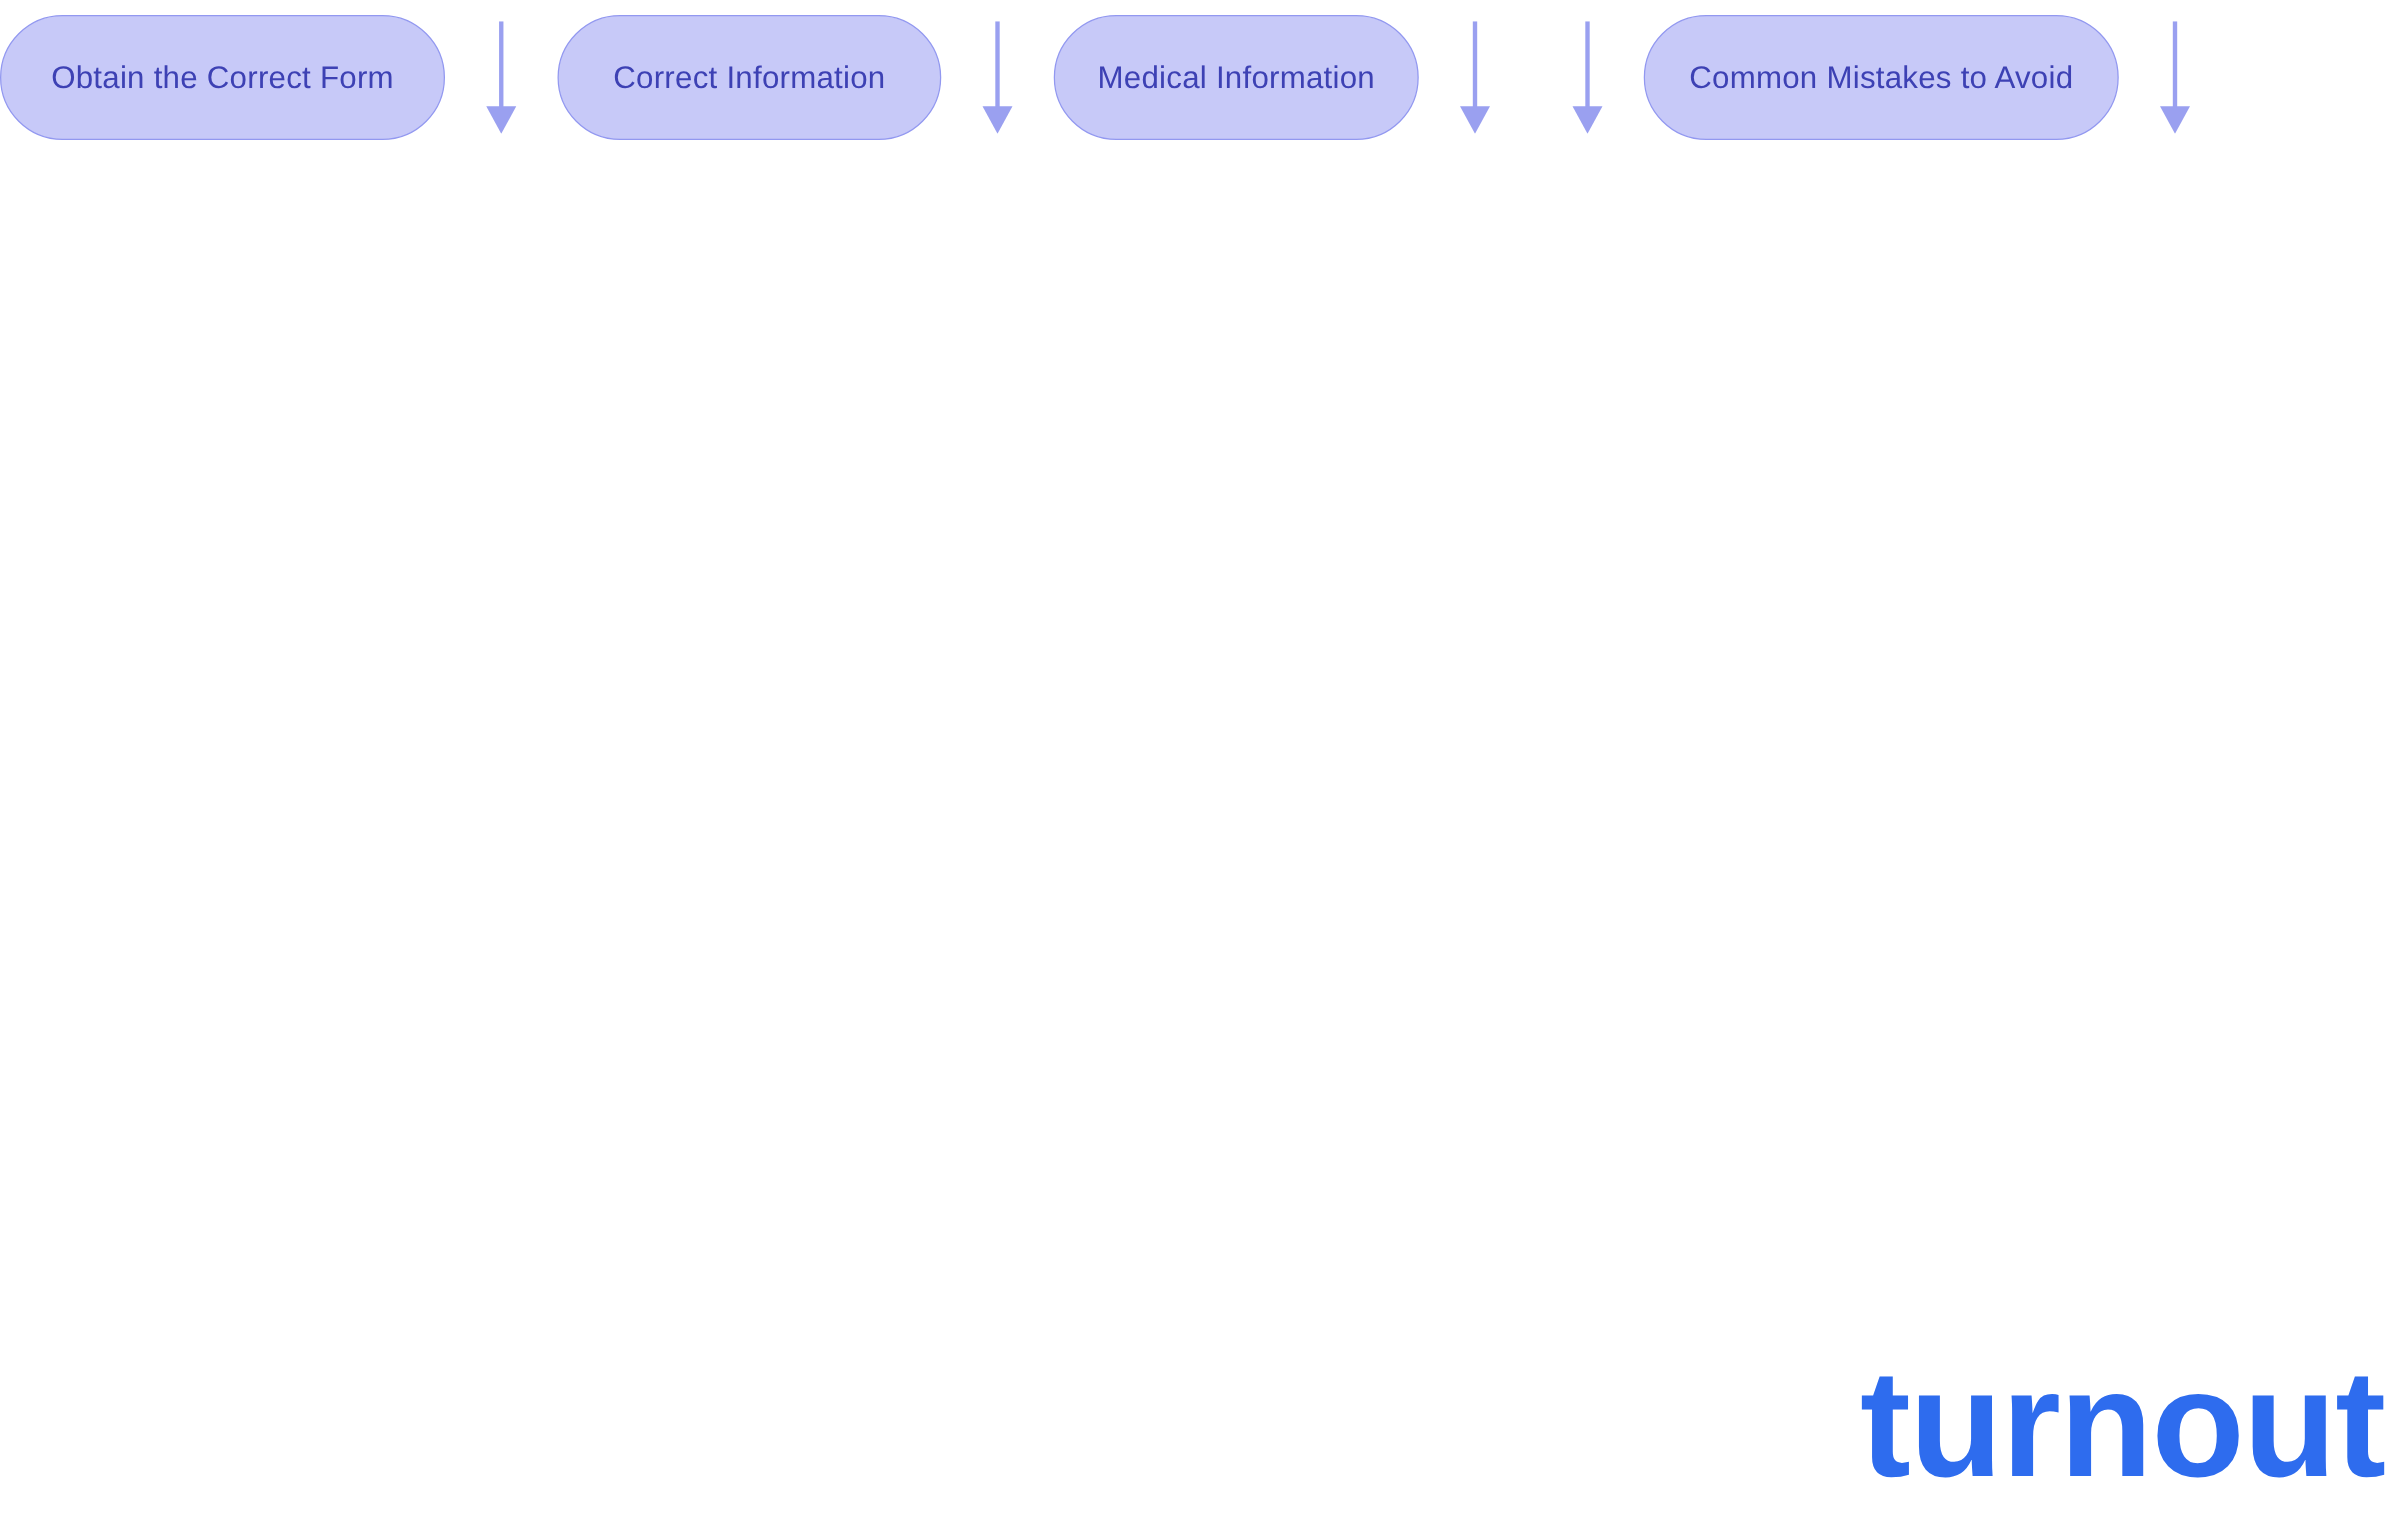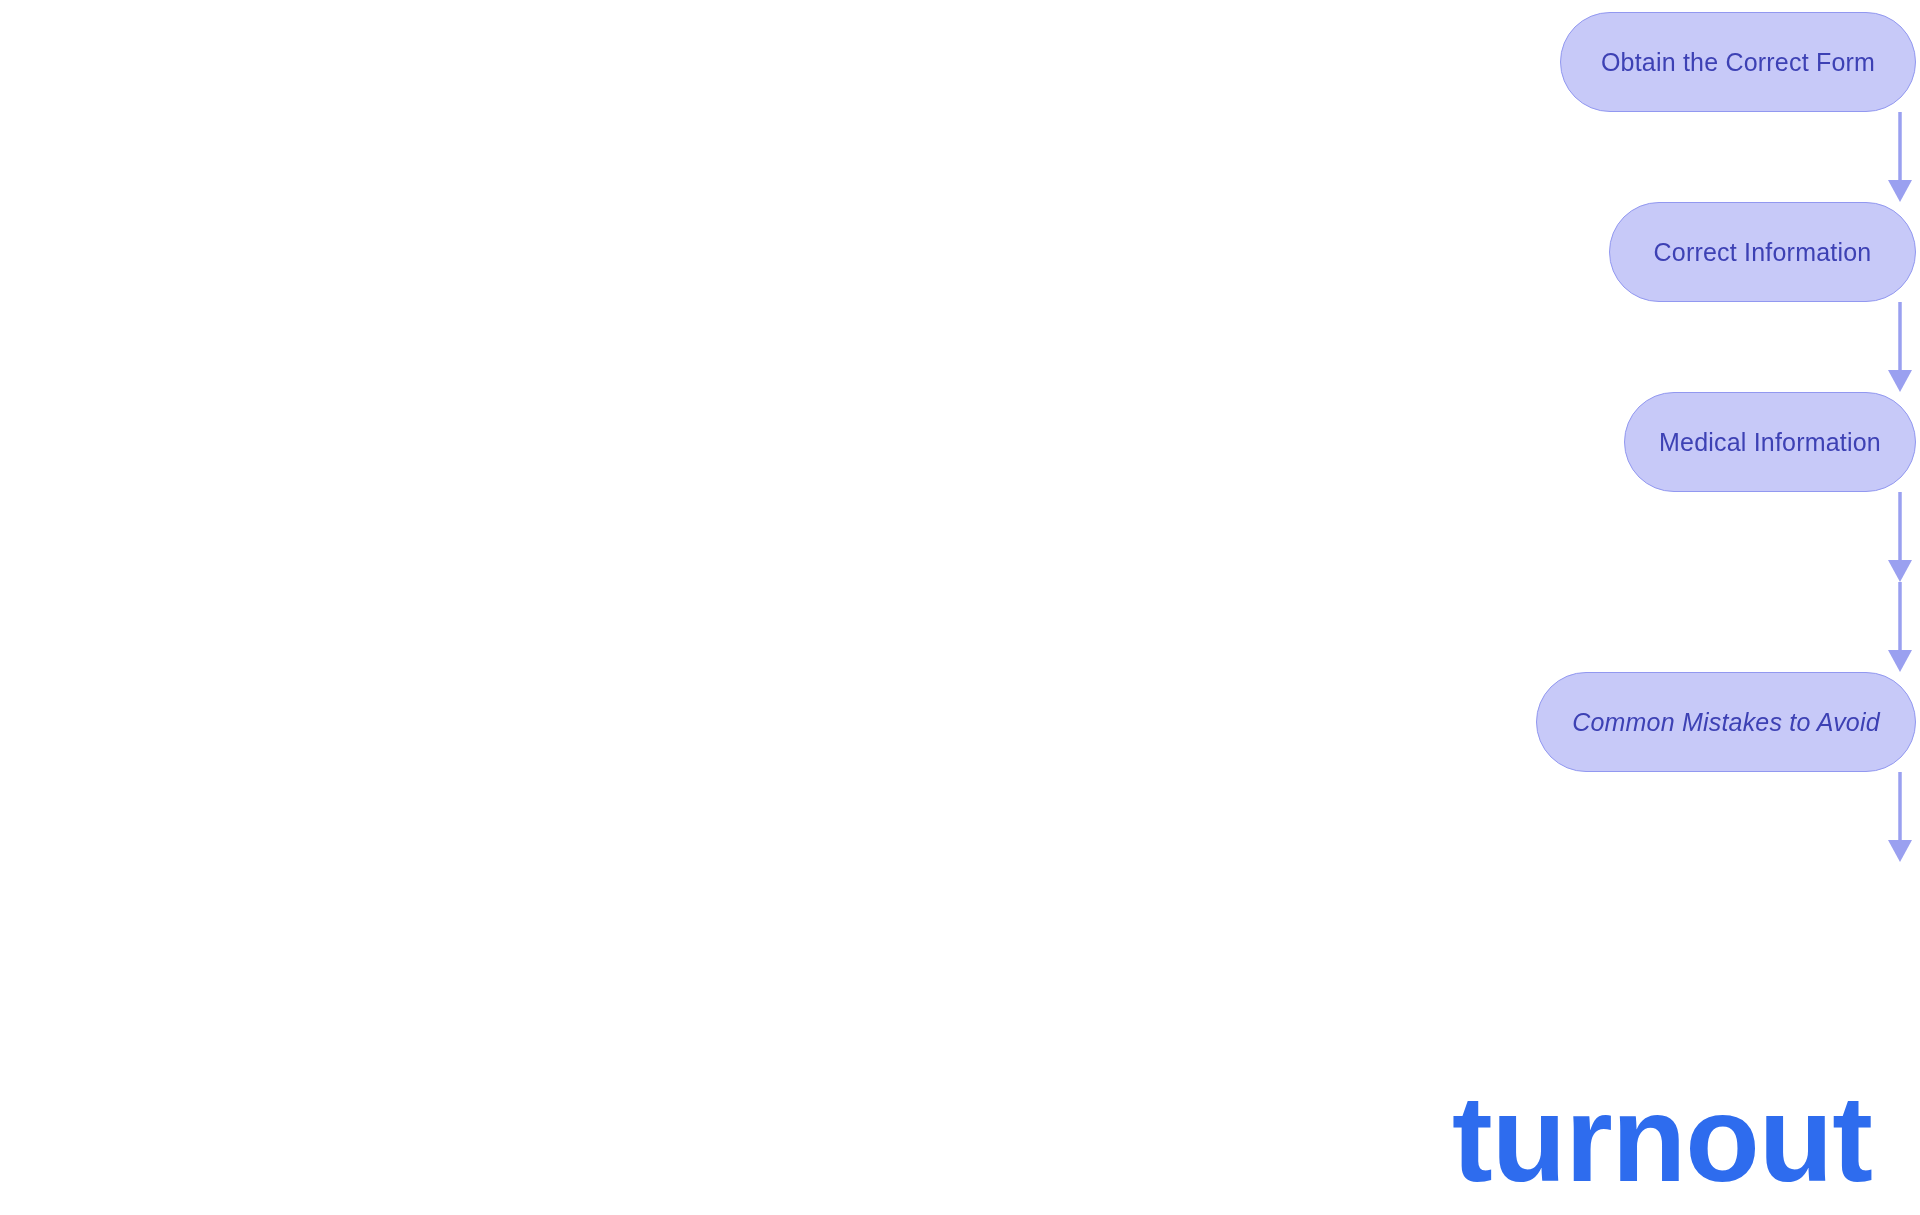--- a/index.html
+++ b/index.html
@@ -14,59 +14,59 @@
     height: 1215px;
     background: #ffffff;
     overflow: hidden;
   }
   .flow {
     position: absolute;
     left: 0;
     top: 12px;
     width: 1916px; 
     display: flex;
-    flex-direction: column;
-    align-items: flex-end;
+    flex-direction: row;
+    align-items: center;
   }
   .node {
     height: 100px;
     box-sizing: border-box;
     border-radius: 52px;
     background: var(--node-fill, #c7c9f8);
     border: 1.7px solid var(--node-border, #9298f0);
     color: var(--node-text, #3d41b4);
     display: flex;
     align-items: center;
     justify-content: center;
     font-size: 25px;
     letter-spacing: 0.2px;
     white-space: nowrap;
   }
   .node.w1 { width: 356px; }
   .node.w2 { width: 307px; }
   .node.w3 { width: 292px; }
   .node.w4 { width: 322px; }
-  .node.w5 { width: 380px; font-style: italic; }
+  .node.w5 { width: 380px; }
   .node.w6 { width: 292px; }
   .arrow {
     display: block;
     width: 32px;
     height: 90px;
     flex: 0 0 90px;
   }
   .arrow line {
     stroke: var(--arrow-color, #9aa0f0);
     stroke-width: 3.5;
   }
   .arrow polygon {
     fill: var(--arrow-color, #9aa0f0);
   }
   .logo {
     position: absolute;
-    left: 1452px;
+    left: 1488px;
     top: 1078px;
     font-size: 122px;
     font-weight: bold;
     letter-spacing: -1px;
     line-height: 1;
     color: var(--logo-color, #2e6cee);
   }
 </style>
 </head>
 <body>

